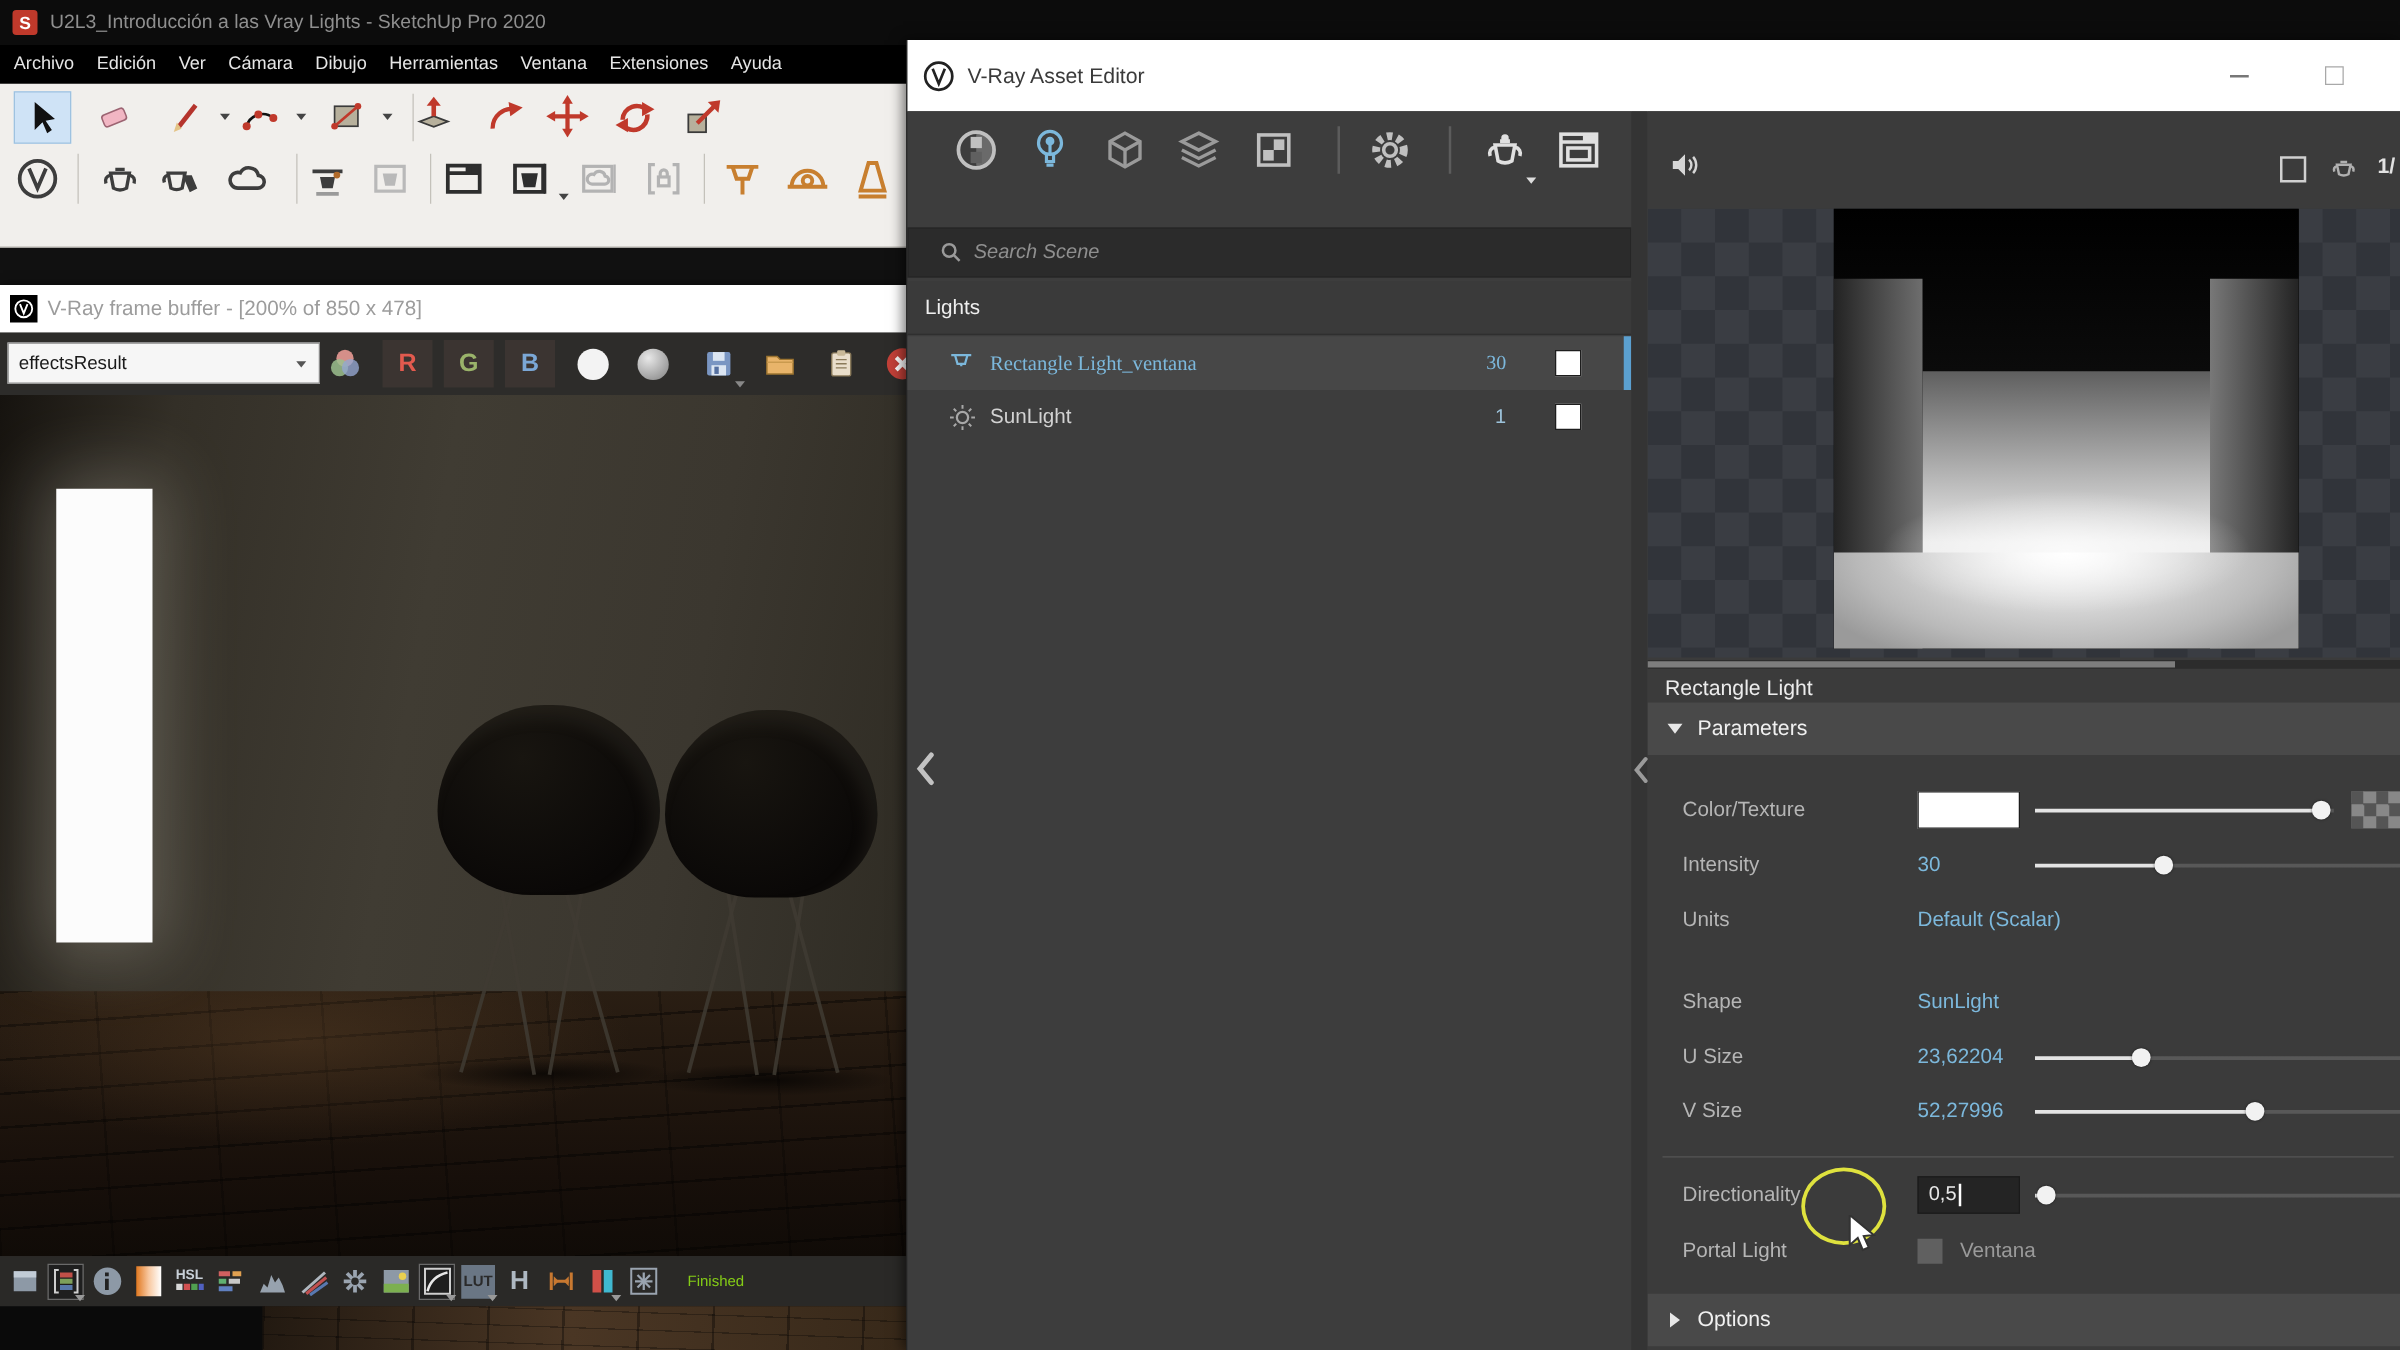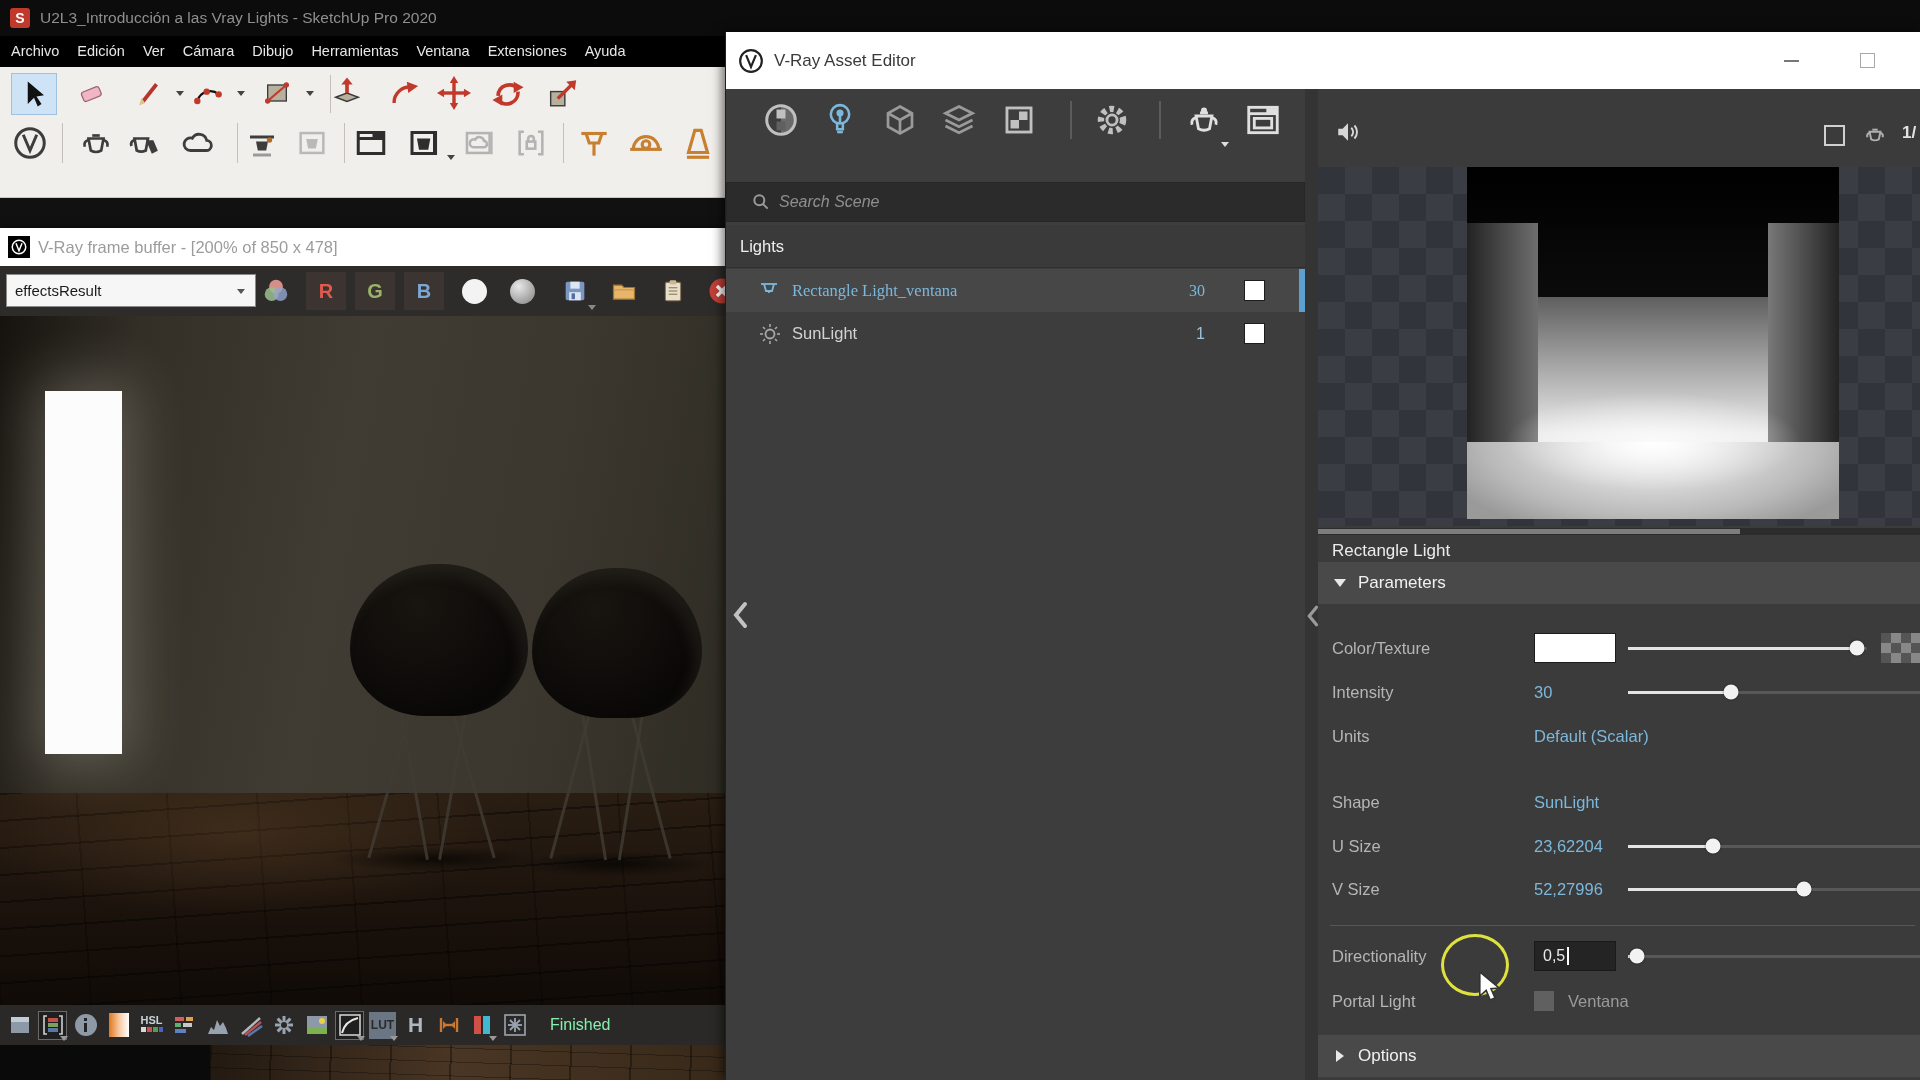--- a/index.html
+++ b/index.html
@@ -29,21 +29,21 @@
   .vfb-title{color:#9c9c9c;font-size:16.5px;margin-left:8px;}
   .vfb-toolbar{left:0;top:38px;width:100%;height:50px;background:#2d2c2a;}
   .vfb-select{position:absolute;left:6px;top:8px;width:250px;height:33px;background:#f6f6f6;border:1px solid #8a8a8a;
               color:#1a1a1a;font-size:15px;display:flex;align-items:center;padding-left:8px;box-sizing:border-box;}
   .chanbtn{position:absolute;top:6px;width:40px;height:38px;background:#3b3431;display:flex;align-items:center;justify-content:center;
            font-size:20px;font-weight:bold;}
   .vfb-render{left:0;top:88px;width:100%;height:689px;overflow:hidden;
      background:linear-gradient(100deg,#16130f 0%,#332f27 16%,#403c33 42%,#3b372f 68%,#2b2820 100%);}
   .vfb-bottom{left:0;top:777px;width:100%;height:40px;background:#2a2927;display:flex;align-items:center;}
   .mini{width:27px;height:27px;margin-left:6px;position:relative;flex:none;}
-  .vfb-status{color:#86efac;font-size:16px;margin-left:22px;}
+  .vfb-status{color:#84cc16;font-size:12px;margin-left:22px;}
   .vfb-history{left:0;top:817px;width:100%;height:79px;background:#0a0a0a;}
 
   
   .floor{position:absolute;left:0;bottom:0;width:100%;height:212px;
      background:
        radial-gradient(ellipse 380px 120px at 240px 40px, rgba(120,85,50,.30), rgba(0,0,0,0) 70%),
        repeating-linear-gradient(176deg, rgba(0,0,0,.38) 0 2px, rgba(0,0,0,0) 2px 27px),
        repeating-linear-gradient(86deg, rgba(0,0,0,.25) 0 2px, rgba(0,0,0,0) 2px 90px),
        linear-gradient(#2a1e13,#170f0a 70%,#100b07);}
   .lightrect{position:absolute;left:45px;top:75px;width:77px;height:363px;background:#fcfcfc;
@@ -92,21 +92,21 @@
   .scrollbar{position:absolute;left:0;top:439px;width:603px;height:7px;background:#2c2c2c;}
   .scrollbar .thumb{position:absolute;left:0;top:1px;height:5px;width:70%;background:#7d7d7d;}
   .prop-title{position:absolute;left:14px;top:452px;color:#ececec;font-size:17px;}
   .sect{position:absolute;left:0;width:603px;height:42px;background:#494949;display:flex;align-items:center;
         color:#f0f0f0;font-size:17px;}
   .tri-down{width:0;height:0;border-left:6px solid transparent;border-right:6px solid transparent;
             border-top:8px solid #e8e8e8;margin:0 12px 0 16px;}
   .tri-right{width:0;height:0;border-top:6px solid transparent;border-bottom:6px solid transparent;
             border-left:8px solid #e8e8e8;margin:0 14px 0 18px;}
   .prow{position:absolute;left:0;width:603px;height:34px;}
-  .plabel{position:absolute;left:14px;top:50%;transform:translateY(-50%);color:#b5b5b5;font-size:16.5px;}
+  .plabel{position:absolute;left:28px;top:50%;transform:translateY(-50%);color:#b5b5b5;font-size:16.5px;}
   .pvalue{position:absolute;left:216px;top:50%;transform:translateY(-50%);color:var(--accent_blue);font-size:16.5px;}
   .slider{position:absolute;top:50%;height:16px;transform:translateY(-50%);}
   .slider .track{position:absolute;left:0;right:0;top:7px;height:3px;}
   .slider .knob{position:absolute;top:8px;width:15px;height:15px;border-radius:50%;background:#f2f2f2;
                 transform:translate(-50%,-50%);box-shadow:0 0 2px rgba(0,0,0,.6);}
   .swatch{position:absolute;left:216px;top:50%;transform:translateY(-50%);width:80px;height:28px;background:#fff;border:1px solid #1c1c1c;}
   .texslot{position:absolute;left:563px;top:50%;transform:translateY(-50%);width:40px;height:30px;
      background:conic-gradient(#888 0 25%,#555 0 50%,#888 0 75%,#555 0) 0 0/20px 20px;}
   .dir-input{position:absolute;left:216px;top:50%;transform:translateY(-50%);width:82px;height:30px;background:#242424;
      border:1px solid #1a1a1a;display:flex;align-items:center;color:#e8e8e8;font-size:16px;padding-left:8px;box-sizing:border-box;}

